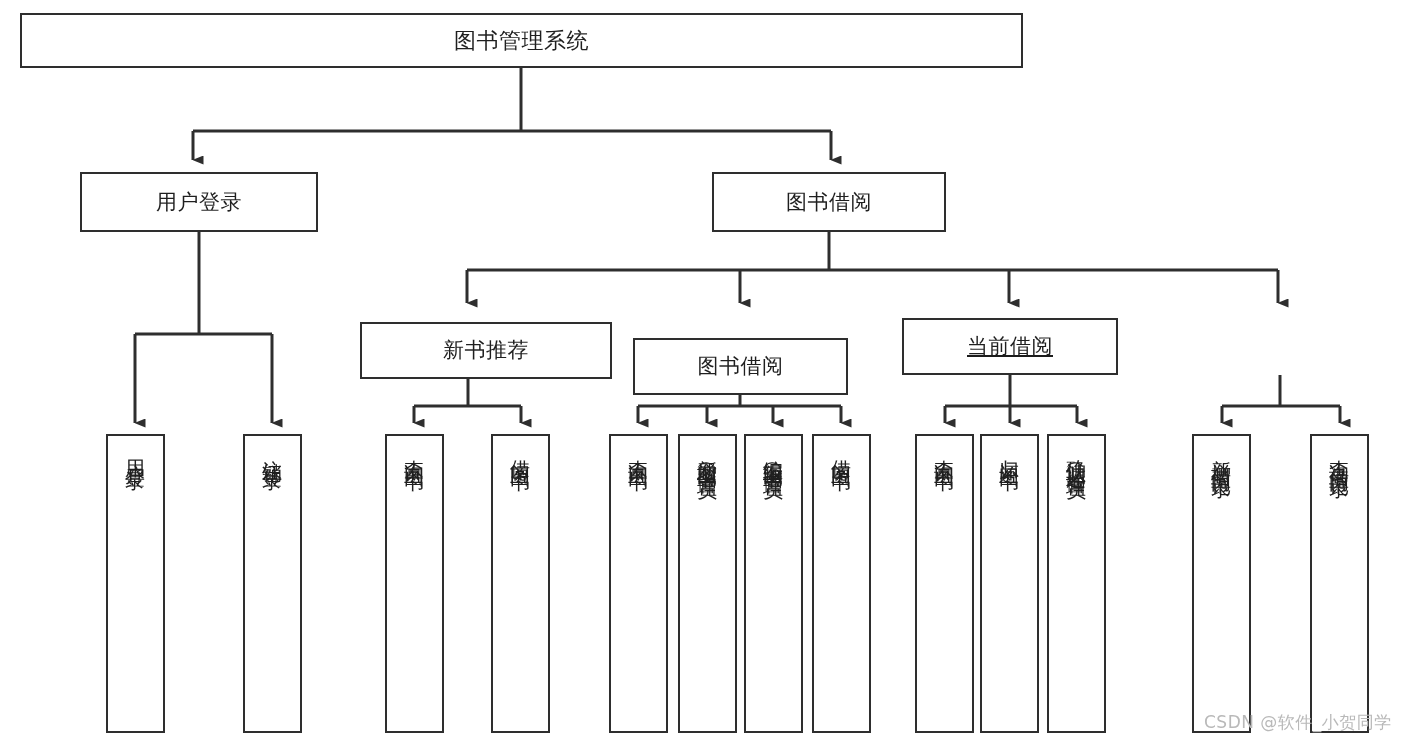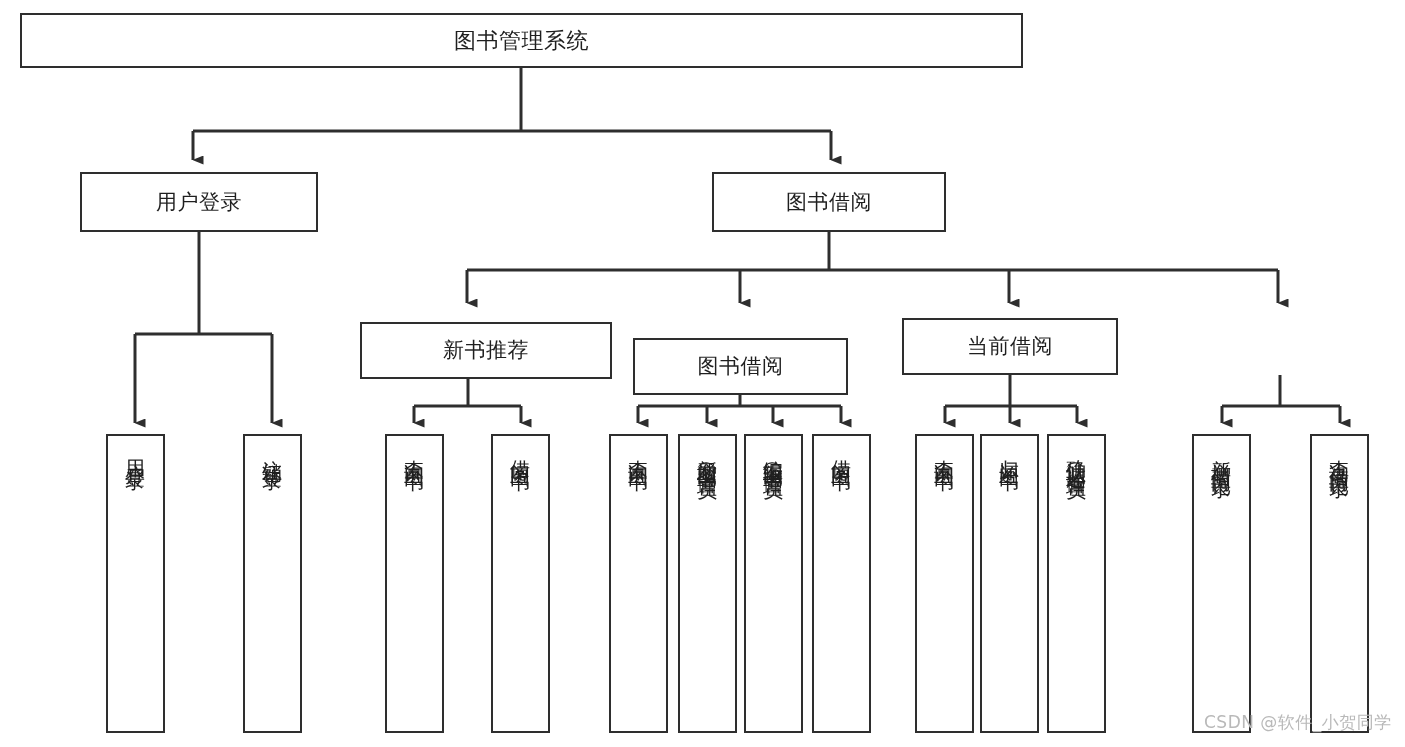--- a/index.html
+++ b/index.html
@@ -148,21 +148,21 @@
   <div class="node horiz" style="left:712px; top:172px; width:234px; height:60px;">
     <span class="label">图书借阅</span>
   </div>
 
   <div class="node horiz" style="left:360px; top:322px; width:252px; height:57px;">
     <span class="label">新书推荐</span>
   </div>
   <div class="node horiz" style="left:633px; top:318px; width:215px; height:57px;margin-top:20px;">
     <span class="label">图书借阅</span>
   </div>
-  <div class="node horiz" style="left:902px; top:318px; width:216px; height:57px;">
+  <div class="node horiz" style="left:902px; top:318px; width:216px; height:57px;text-decoration:underline;">
     <span class="label">当前借阅</span>
   </div>
 
   <div class="node vert" style="left:106px; top:434px; width:59px; height:299px;">
     <span class="label">用户登录</span>
   </div>
   <div class="node vert" style="left:243px; top:434px; width:59px; height:299px;">
     <span class="label">注销登录</span>
   </div>
 

